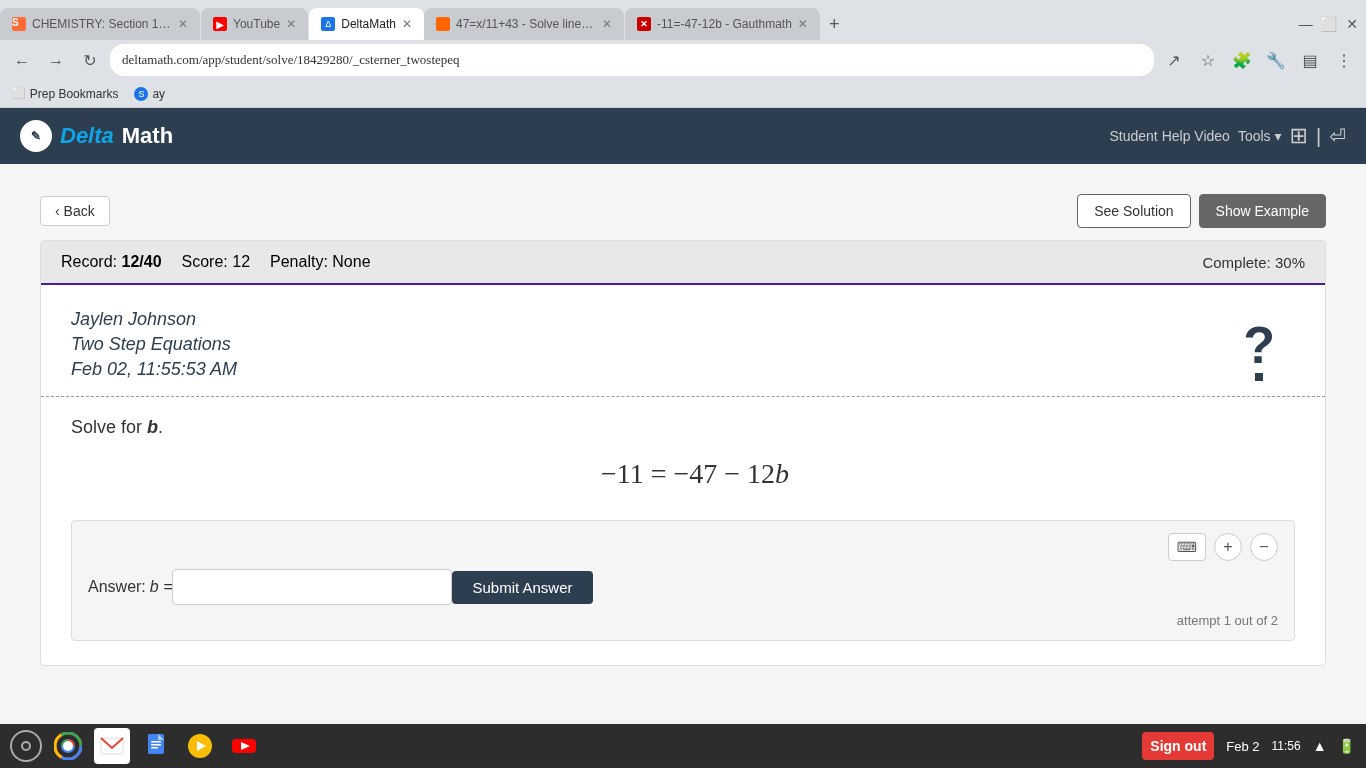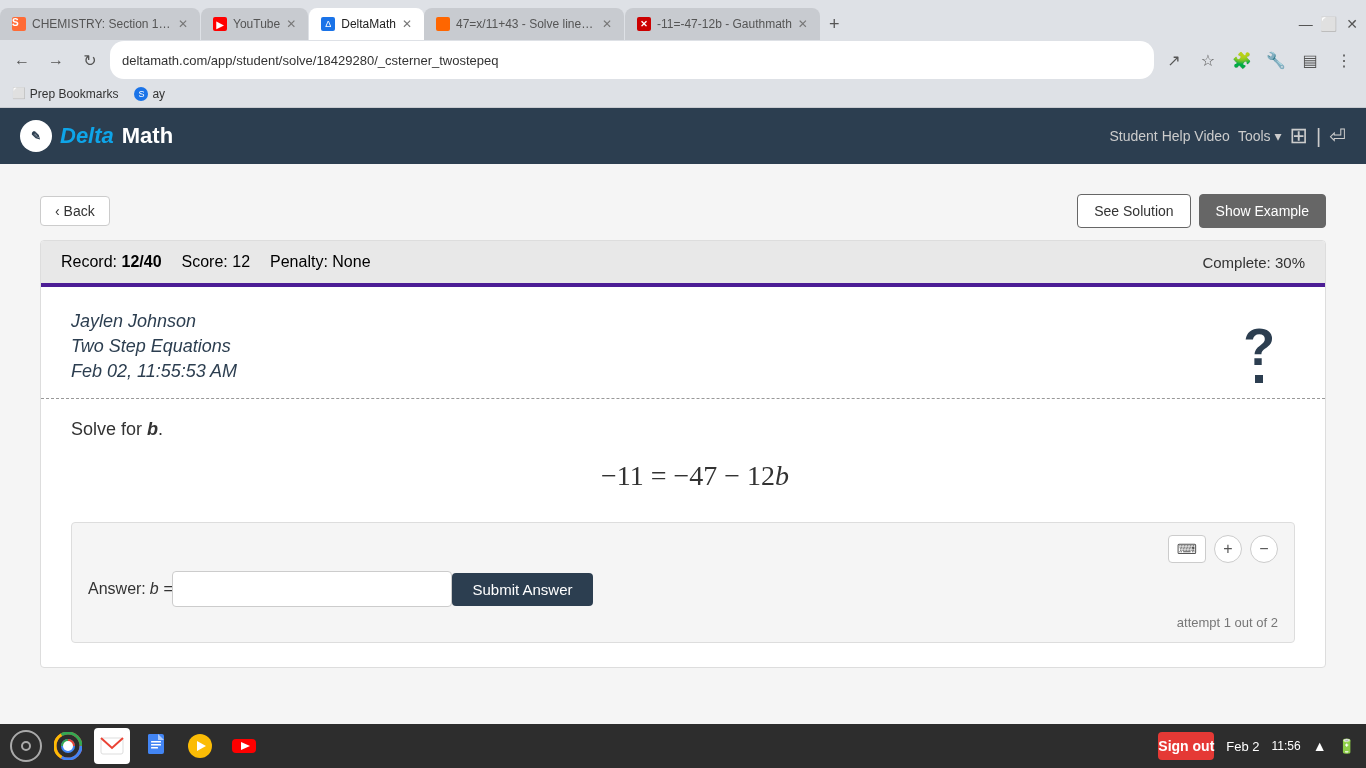--- a/index.html
+++ b/index.html
@@ -16,21 +16,21 @@
     .tab-favicon { width: 14px; height: 14px; margin-right: 6px; border-radius: 2px; display: inline-block; flex-shrink: 0; }
     .tab-title { white-space: nowrap; overflow: hidden; text-overflow: ellipsis; flex: 1; }
     .tab-close { margin-left: 6px; color: #777; font-size: 12px; cursor: pointer; }
     .new-tab-btn { background: none; border: none; font-size: 18px; color: #555; cursor: pointer; padding: 0 8px; }
     .tab-bar-controls { display: flex; align-items: center; margin-left: auto; padding-right: 8px; gap: 8px; }
     .tab-bar-controls span { font-size: 16px; color: #555; cursor: pointer; }
 
     
     .address-bar { background: #dee1e6; display: flex; align-items: center; padding: 4px 8px; height: 40px; gap: 6px; }
     .nav-btn { background: none; border: none; font-size: 16px; color: #555; cursor: pointer; width: 28px; height: 28px; border-radius: 50%; display: flex; align-items: center; justify-content: center; }
-    .address-input { flex: 1; height: 38px; border-radius: 14px; border: none; background: #fff; padding: 0 12px; font-size: 13px; color: #333; outline: none; }
+    .address-input { flex: 1; height: 32px; border-radius: 14px; border: none; background: #fff; padding: 0 12px; font-size: 13px; color: #333; outline: none; font-family: Liberation Serif, serif; }
     .toolbar-icons { display: flex; align-items: center; gap: 6px; }
     .toolbar-icon { width: 28px; height: 28px; display: flex; align-items: center; justify-content: center; cursor: pointer; border-radius: 50%; font-size: 16px; color: #555; }
 
     
     .bookmarks-bar { background: #dee1e6; padding: 2px 8px; height: 28px; display: flex; align-items: center; gap: 8px; font-size: 12px; color: #333; border-bottom: 1px solid #c8cbd0; }
     .bookmark-item { display: flex; align-items: center; gap: 4px; cursor: pointer; padding: 2px 4px; border-radius: 4px; }
 
     
     .app { background: #f5f5f5; min-height: 660px; }
 
@@ -51,21 +51,21 @@
     .action-row { display: flex; align-items: center; justify-content: space-between; margin-bottom: 12px; }
     .back-btn { background: #fff; border: 1px solid #ccc; padding: 6px 14px; border-radius: 4px; font-size: 14px; cursor: pointer; color: #333; }
     .action-btns { display: flex; gap: 8px; align-items: center; }
     .see-solution-btn { background: #fff; border: 1px solid #666; padding: 8px 16px; border-radius: 4px; font-size: 14px; cursor: pointer; color: #333; }
     .show-example-btn { background: #666; border: 1px solid #666; padding: 8px 16px; border-radius: 4px; font-size: 14px; cursor: pointer; color: #fff; }
 
     
     .problem-card { background: #fff; border: 1px solid #ddd; border-radius: 4px; overflow: hidden; }
 
     
-    .record-bar { background: #e8e8e8; padding: 12px 20px; display: flex; align-items: center; gap: 20px; border-bottom: 4px solid #4c1d95; }
+    .record-bar { background: #e8e8e8; padding: 12px 20px; display: flex; align-items: center; gap: 20px; border-bottom: 2px solid #4c1d95; }
     .record-right { margin-left: auto; font-size: 15px; color: #333; }
 
     
     .problem-body { padding: 24px 30px; }
     .student-name { font-size: 18px; color: #2c3e50; margin-bottom: 4px; font-style: italic; }
     .problem-type { font-size: 18px; color: #2c3e50; margin-bottom: 4px; font-style: italic; }
     .problem-date { font-size: 18px; color: #2c3e50; margin-bottom: 16px; font-style: italic; }
     .problem-divider { border: none; border-top: 1px dashed #999; margin: 0 -30px 20px -30px; }
     .solve-prompt { font-size: 18px; color: #333; margin-bottom: 20px; }
     .solve-prompt em { font-style: italic; font-weight: bold; }
@@ -83,21 +83,21 @@
     .answer-label { font-size: 16px; color: #333; }
     .answer-input { width: 280px; height: 36px; border: 1px solid #ccc; border-radius: 4px; padding: 0 10px; font-size: 16px; background: #fff; }
     .submit-btn { background: #2c3e50; border: none; color: #fff; padding: 8px 20px; border-radius: 4px; font-size: 15px; cursor: pointer; }
     .attempt-text { text-align: right; font-size: 13px; color: #777; margin-top: 4px; }
 
     
     .taskbar { position: fixed; bottom: 0; left: 0; width: 100%; height: 44px; background: #2d2d2d; display: flex; align-items: center; padding: 0 10px; gap: 8px; z-index: 100; }
     .taskbar-icon { width: 36px; height: 36px; border-radius: 50%; display: flex; align-items: center; justify-content: center; cursor: pointer; }
     .taskbar-separator { flex: 1; }
     .taskbar-right { display: flex; align-items: center; gap: 12px; }
-    .sign-out-btn { background: #e53935; border: none; color: #fff; padding: 6px 0; border-radius: 4px; font-size: 14px; cursor: pointer; font-weight: bold; }
+    .sign-out-btn { background: #e53935; border: none; color: #fff; padding: 6px 8px; border-radius: 4px; font-size: 14px; cursor: pointer; font-weight: bold; }
     .taskbar-date { color: #fff; font-size: 13px; }
     .taskbar-time { color: #fff; font-size: 12px; }
 
     
     .favicon-s { background: #ff6b35; color: #fff; font-size: 10px; font-weight: bold; }
     .favicon-yt { background: #ff0000; color: #fff; font-size: 10px; }
     .favicon-dm { background: #3498db; color: #fff; font-size: 8px; }
     .favicon-x { background: #cc0000; color: #fff; font-size: 10px; font-weight: bold; }
 
     .problem-content-wrapper { position: relative; }

